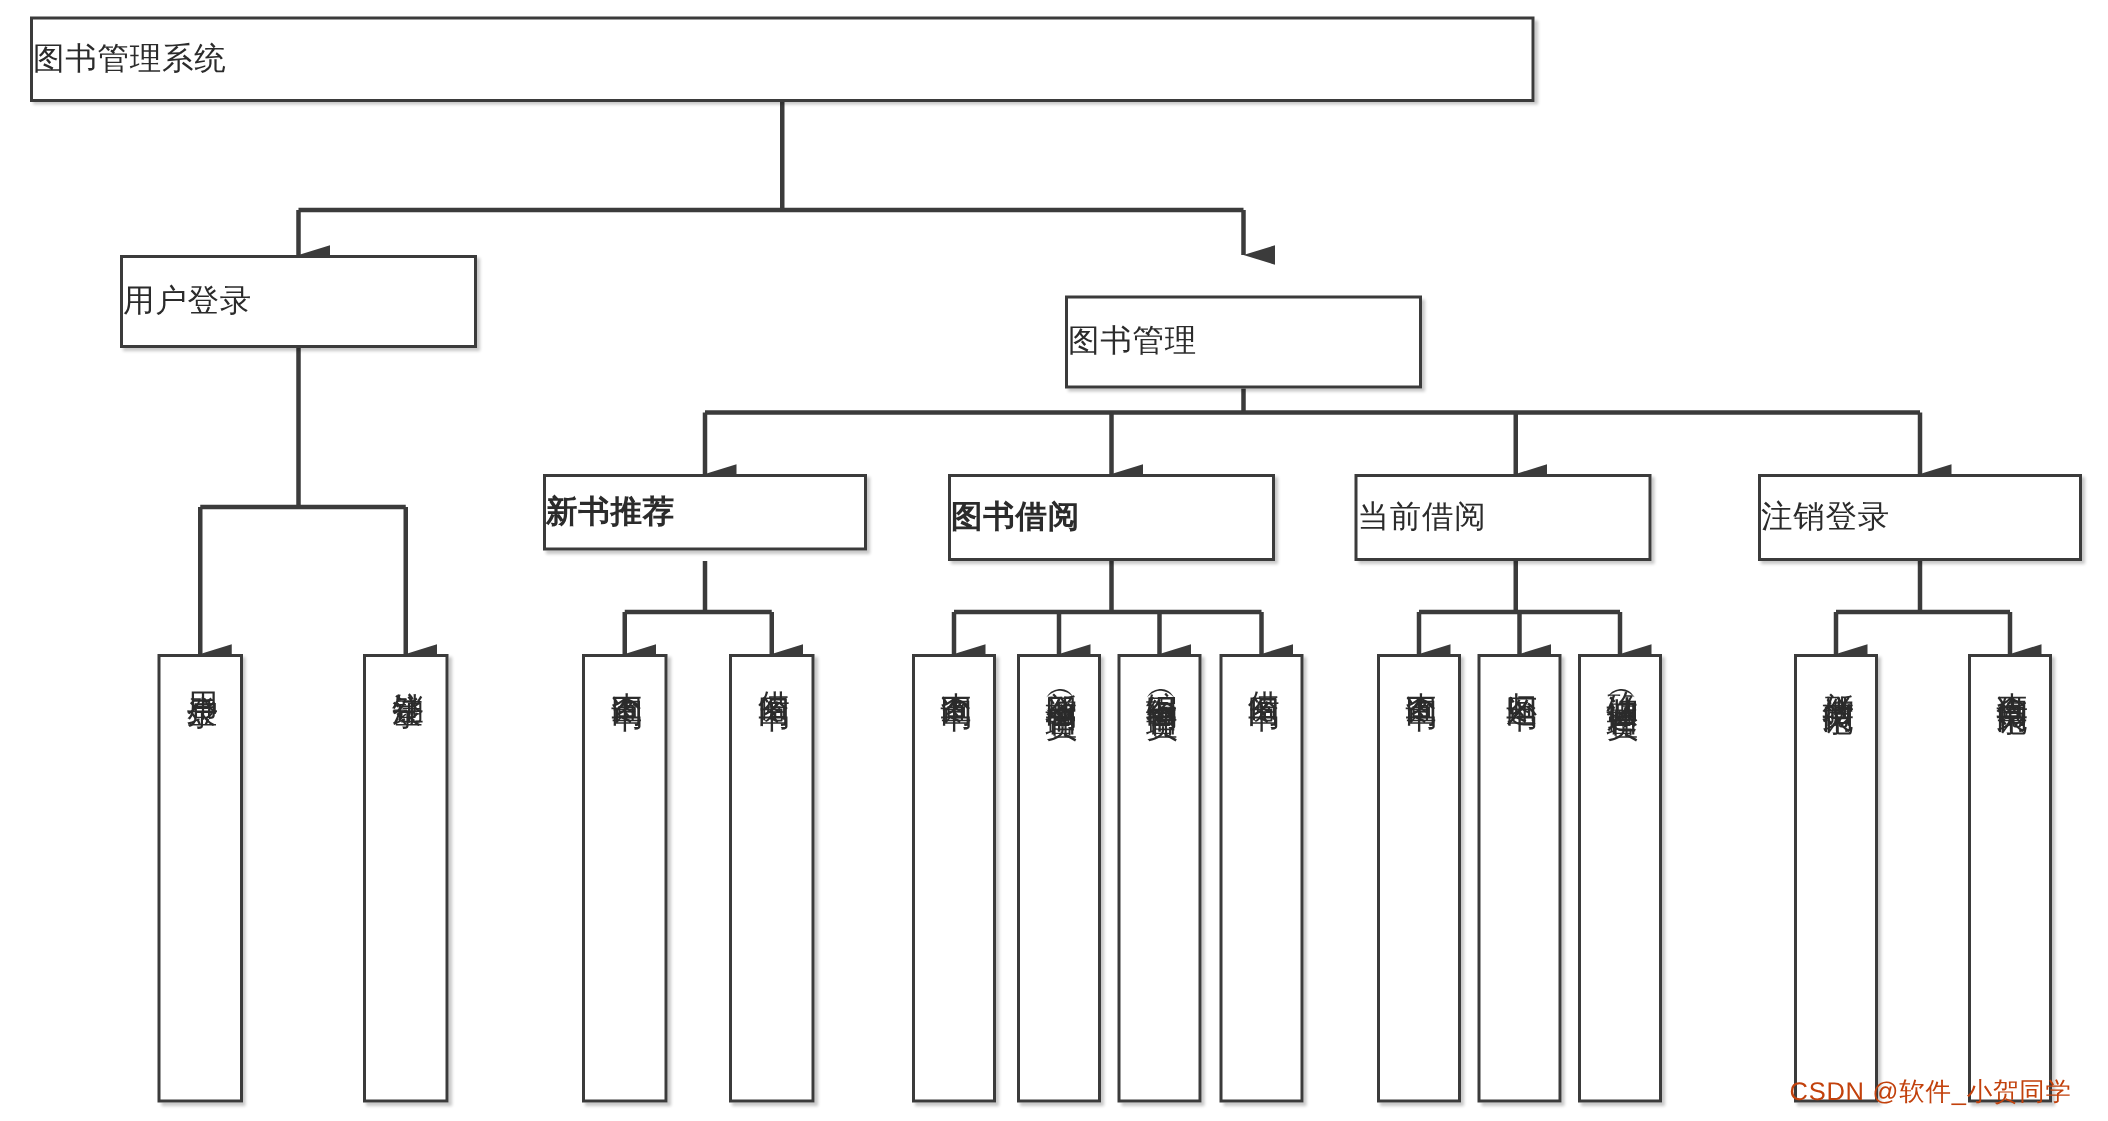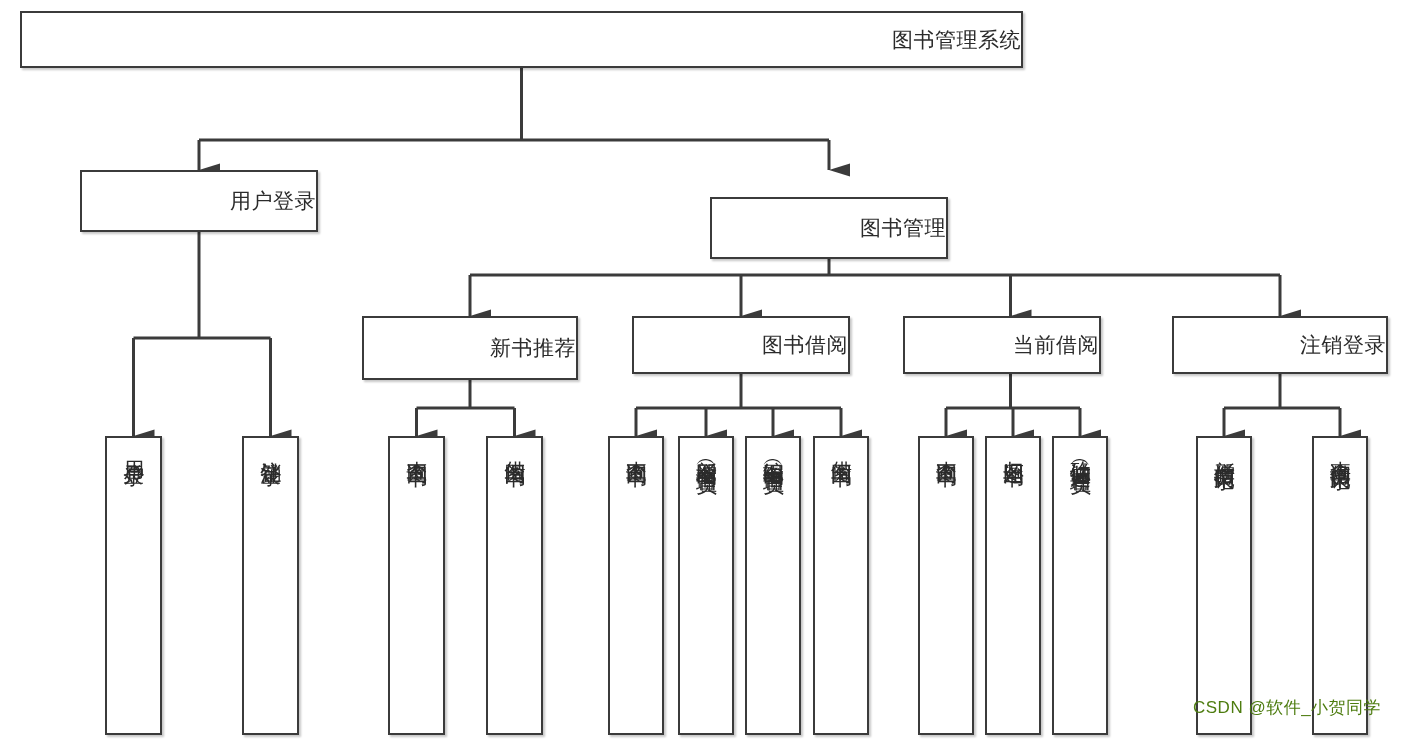--- a/index.html
+++ b/index.html
@@ -25,21 +25,21 @@
     height: 747px;
   }
   .node {
     position: absolute;
     box-sizing: border-box;
     background: #ffffff;
     border: 2px solid #3b3b3b;
     box-shadow: 2px 2px 2px rgba(0,0,0,0.22);
     display: flex;
     align-items: center;
-    justify-content: flex-end;
+    justify-content: flex-start;
     color: #2b2b2b;
     letter-spacing: 0.5px;
   }
   .node.horiz {
     font-size: 21px;
     line-height: 1.1;
   }
   .node.vert {
     align-items: flex-start;
     justify-content: center;
@@ -111,24 +111,24 @@
   <div id="node-layer">
       <div class="node horiz" style="left: 20px; top: 11px; width: 1003px; height: 57px;">
         <span>图书管理系统</span>
       </div>
       <div class="node horiz" style="left: 80px; top: 170px; width: 238px; height: 62px;">
         <span>用户登录</span>
       </div>
       <div class="node horiz" style="left: 710px; top: 170px; width: 238px; height: 62px; margin-top: 27px;">
         <span>图书管理</span>
       </div>
-      <div class="node horiz" style="left: 362px; top: 316px; width: 216px; height: 64px;">
+      <div class="node horiz" style="left: 362px; top: 316px; width: 216px; height: 51px; font-weight: bold;">
         <span>新书推荐</span>
       </div>
-      <div class="node horiz" style="left: 632px; top: 316px; width: 218px; height: 58px;">
+      <div class="node horiz" style="left: 632px; top: 316px; width: 218px; height: 58px; font-weight: bold;">
         <span>图书借阅</span>
       </div>
       <div class="node horiz" style="left: 903px; top: 316px; width: 198px; height: 58px;">
         <span>当前借阅</span>
       </div>
       <div class="node horiz" style="left: 1172px; top: 316px; width: 216px; height: 58px;">
         <span>注销登录</span>
       </div>
       <div class="node vert" style="left: 105px; top: 436px; width: 57px; height: 299px;">
         <span class="vlabel">用户登录</span>
@@ -164,14 +164,14 @@
         <span class="vlabel">确认归还（管理员）</span>
       </div>
       <div class="node vert" style="left: 1196px; top: 436px; width: 56px; height: 299px;">
         <span class="vlabel">新增借阅记录</span>
       </div>
       <div class="node vert" style="left: 1312px; top: 436px; width: 56px; height: 299px;">
         <span class="vlabel">查询借阅记录</span>
       </div>
     </div>
 
-  <div class="watermark" style="left: 1193px; top: 696px; color: #4d7c0f;">CSDN @软件_小贺同学</div>
+  <div class="watermark" style="left: 1193px; top: 716px; color: #c2410c;">CSDN @软件_小贺同学</div>
 </div>
 
 </body></html>

